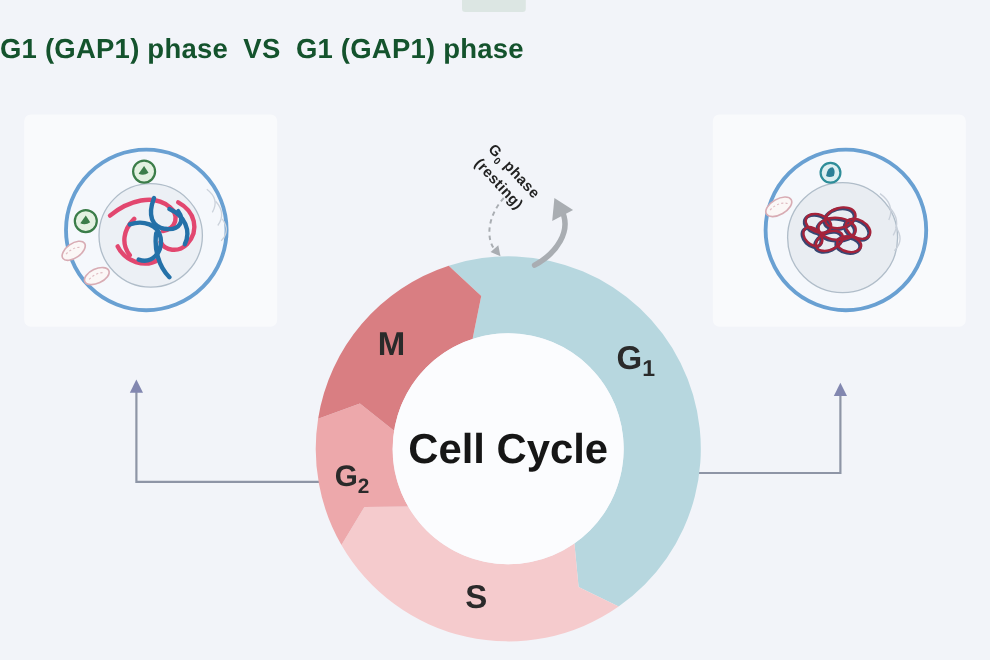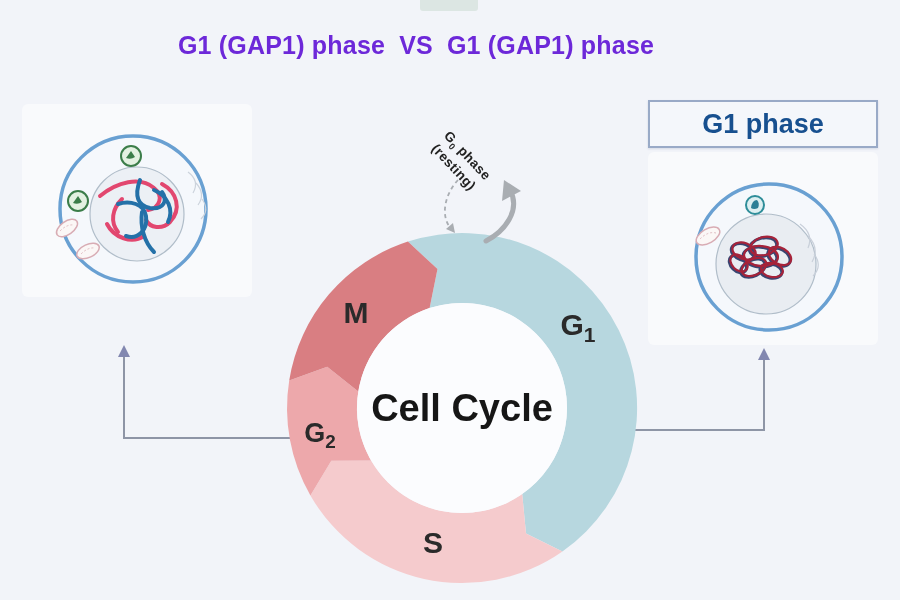--- a/index.html
+++ b/index.html
@@ -6,22 +6,22 @@
   body{
     width:900px;height:600px;position:relative;overflow:hidden;
     background:#f2f4f9;
     font-family:"Liberation Sans","DejaVu Sans",sans-serif;
   }
   .top-accent{
     position:absolute;left:420px;top:0;width:58px;height:11px;
     background:#dce6e3;border-radius:0 0 3px 3px;
   }
   .title{
-    position:absolute;top:31px;left:0;width:832px;text-align:center;
-    font-size:25px;font-weight:bold;color:#6d28d9;letter-spacing:.2px;
+    position:absolute;top:31px;left:0;width:832px;text-align:left;
+    font-size:25px;font-weight:bold;color:#14532d;letter-spacing:.2px;
   }
   .title .vs{margin:0 14px;}
   .card{position:absolute;width:230px;}
   .card-left{left:22px;top:100px;}
   .card-right{left:648px;top:100px;}
   .card-header{
     height:44px;border:2px solid #99aac7;background:#f4f7fb;
     display:flex;align-items:center;justify-content:center;
     font-size:27px;font-weight:bold;color:#17508f;
     box-shadow:0 1px 2px rgba(120,140,170,.25);
@@ -94,23 +94,20 @@
       </g>
       <g>
         <ellipse cx="66" cy="147" rx="12" ry="6.5" fill="#fbf7f6" stroke="#d8acb4" stroke-width="1.5" transform="rotate(-25 66 147)"></ellipse>
         <path d="M59 150 q 7 -7 14 -6" stroke="#e0bcc2" stroke-width="1" fill="none" stroke-dasharray="2 2"></path>
       </g>
     </svg>
   </div>
 </div>
 
 <div class="card card-right">
-  <div class="card-header">
-    <span>G1 phase</span>
-  </div>
   <div class="card-body">
     <svg width="230" height="193" viewBox="0 0 230 193">
       <circle cx="121" cy="105" r="73" fill="#f5f8fc" stroke="#69a0d2" stroke-width="3.5"></circle>
       <circle cx="118" cy="112" r="50" fill="#e9edf2" stroke="#b0bdc9" stroke-width="1.2"></circle>
 
       <g stroke="#c9d0da" stroke-width="1.2" fill="none">
         <path d="M152 72 q 14 10 8 24"></path>
         <path d="M160 84 q 12 12 4 26"></path>
         <path d="M166 102 q 9 12 -1 22"></path>
       </g>

